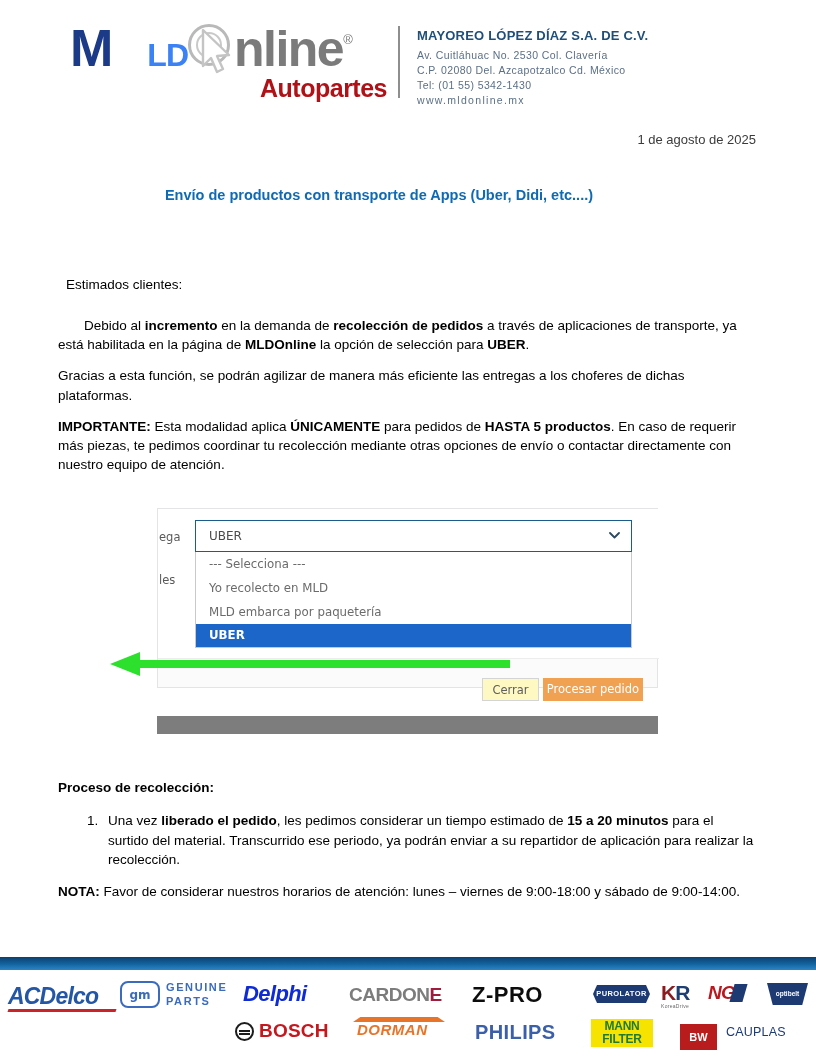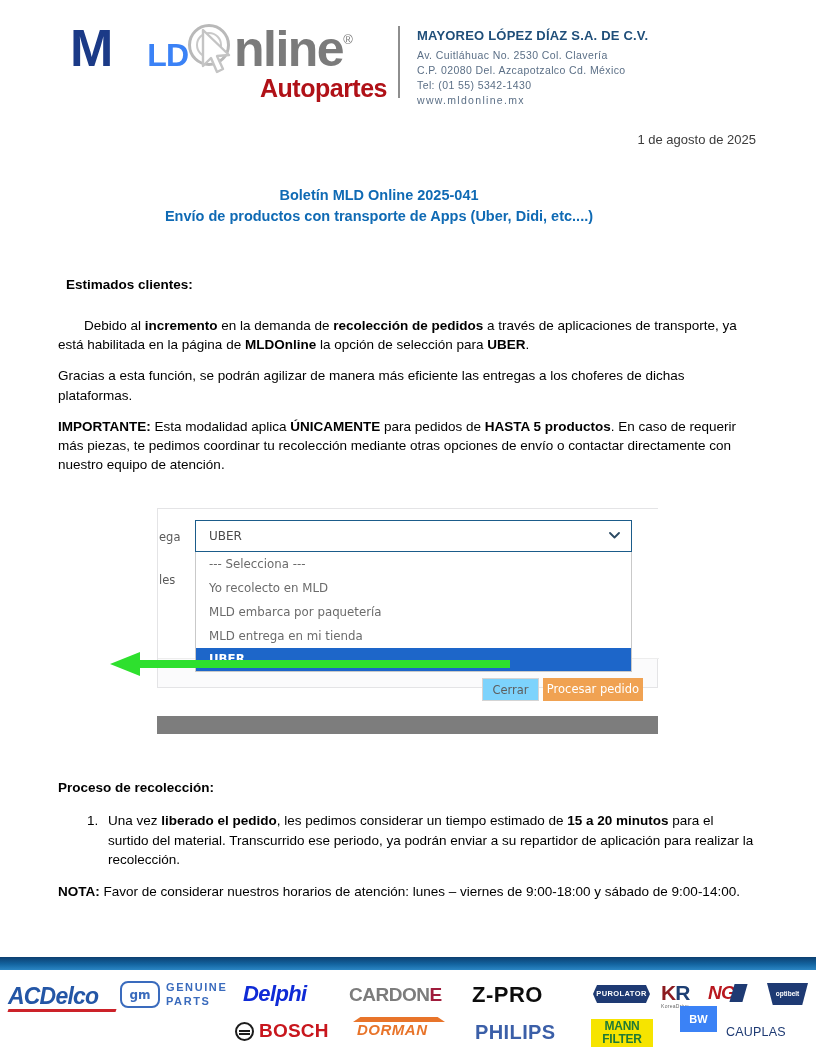--- a/index.html
+++ b/index.html
@@ -147,21 +147,21 @@
   
   .body-text {
     position: absolute;
     left: 58px; top: 275px;
     width: 697px;
     font-size: 13.5px;
     line-height: 1.42;
     color: #000;
   }
   .body-text p { margin: 0 0 12px 0; }
-  .greeting { font-weight: bold; margin-bottom: 22px !important; padding-left: 8px; }
+  .greeting { font-weight: normal; margin-bottom: 22px !important; padding-left: 8px; }
   .indent { text-indent: 26px; }
   b { font-weight: bold; }
 
   
   .shot {
     position: absolute;
     left: 157px; top: 508px;
     width: 501px; height: 226px;
   }
   .shot-panel {
@@ -253,21 +253,21 @@
     width: 501px; height: 30px;
   }
   .btn-cerrar {
     position: absolute;
     left: 325px; top: 0;
     width: 57px; height: 23px;
     line-height: 23px;
     text-align: center;
     font-size: 11.5px;
     color: #5e5e5e;
-    background: #7dd3fc;
+    background: #fef9c3;
     border: 1px solid #d4d4d4;
     box-sizing: border-box;
     font-family: "DejaVu Sans", sans-serif;
   }
   .btn-procesar {
     position: absolute;
     left: 386px; top: 0;
     width: 100px; height: 23px;
     line-height: 23px;
     text-align: center;
@@ -487,23 +487,23 @@
     color: #1f7a36;
     font-size: 12px;
     font-weight: bold;
     text-align: center;
     line-height: 13px;
     padding-top: 1px;
     box-sizing: border-box;
     letter-spacing: -0.3px;
   }
   .lg-bw {
-    left: 680px; top: 31px;
+    left: 680px; top: 49px;
     width: 37px; height: 26px;
-    background: #3b82f6;
+    background: #b91c1c;
     color: #ffffff;
     font-size: 11px;
     font-weight: bold;
     text-align: center;
     line-height: 26px;
   }
   .lg-cauplas {
     left: 726px; top: 50px;
     font-size: 12.5px;
     font-weight: normal;
@@ -536,21 +536,20 @@
     <div class="company-line">Av. Cuitláhuac No. 2530 Col. Clavería</div>
     <div class="company-line">C.P. 02080 Del. Azcapotzalco Cd. México</div>
     <div class="company-line">Tel: (01 55)  5342-1430</div>
     <div class="company-line web">www.mldonline.mx</div>
   </div>
 </div>
 
 <div class="date-line">1 de agosto de 2025</div>
 
 <div class="bulletin">
-  <div class="bulletin-line">Boletín MLD Online 2025-041</div>
   <div class="bulletin-line">Envío de productos con transporte de Apps (Uber, Didi, etc....)</div>
 </div>
 
 <div class="body-text">
   <p class="greeting">Estimados clientes:</p>
 
   <p class="indent"><span>Debido al </span><b>incremento</b><span> en la demanda de </span><b>recolección de pedidos</b><span> a través de aplicaciones de transporte, ya está habilitada en la página de </span><b>MLDOnline</b><span> la opción de selección para </span><b>UBER</b><span>.</span></p>
 
   <p>Gracias a esta función, se podrán agilizar de manera más eficiente las entregas a los choferes de dichas plataformas.</p>
 
@@ -569,21 +568,20 @@
     <span class="select-value">UBER</span>
     <svg class="chev" viewBox="0 0 11 7">
       <polyline points="1,1 5.5,5.5 10,1" fill="none" stroke="#2b4a63" stroke-width="1.8" stroke-linecap="round" stroke-linejoin="round"></polyline>
     </svg>
   </div>
 
   <div class="dropdown">
     <div class="opt">--- Selecciona ---</div>
     <div class="opt">Yo recolecto en MLD</div>
     <div class="opt">MLD embarca por paquetería</div>
-    <div class="opt">MLD entrega en mi tienda</div>
     <div class="opt sel">UBER</div>
   </div>
 
   <div class="btn-row">
     <div class="btn-cerrar">Cerrar</div>
     <div class="btn-procesar">Procesar pedido</div>
   </div>
 
   <div class="gray-bar"></div>
 </div>

